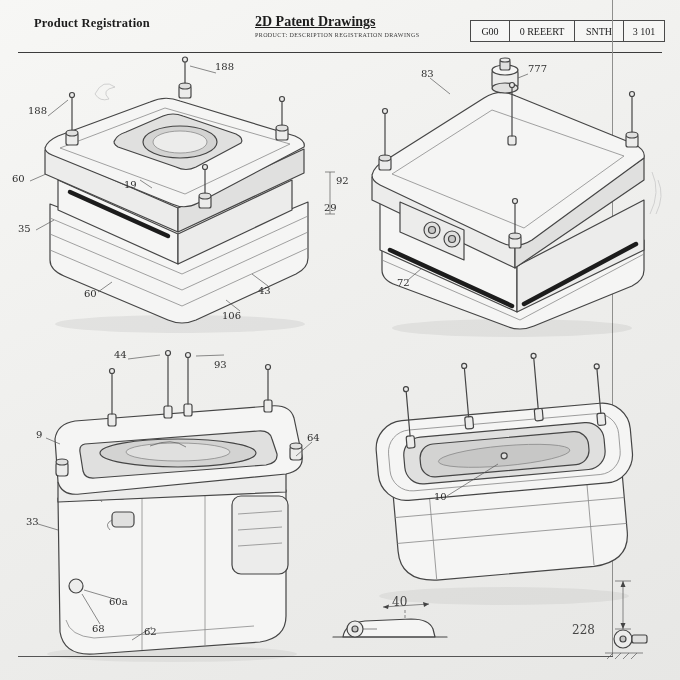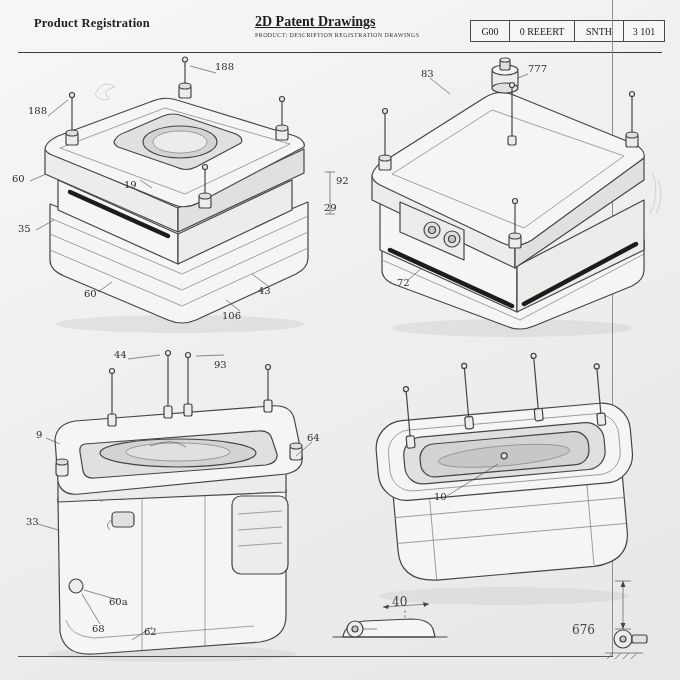--- a/index.html
+++ b/index.html
@@ -266,15 +266,15 @@
   <span class="ref" style="left:36px;top:430px">9</span>
   <span class="ref" style="left:307px;top:433px">64</span>
   <span class="ref" style="left:26px;top:517px">33</span>
   <span class="ref" style="left:109px;top:597px">60a</span>
   <span class="ref" style="left:92px;top:624px">68</span>
   <span class="ref" style="left:144px;top:627px">62</span>
 
   <span class="ref" style="left:434px;top:492px">10</span>
 
   <span class="ref tiny" style="left:392px;top:596px">40</span>
-  <span class="ref tiny" style="left:572px;top:624px">676</span>
+  <span class="ref tiny" style="left:572px;top:624px">228</span>
 
 </div>
 
 </body></html>

